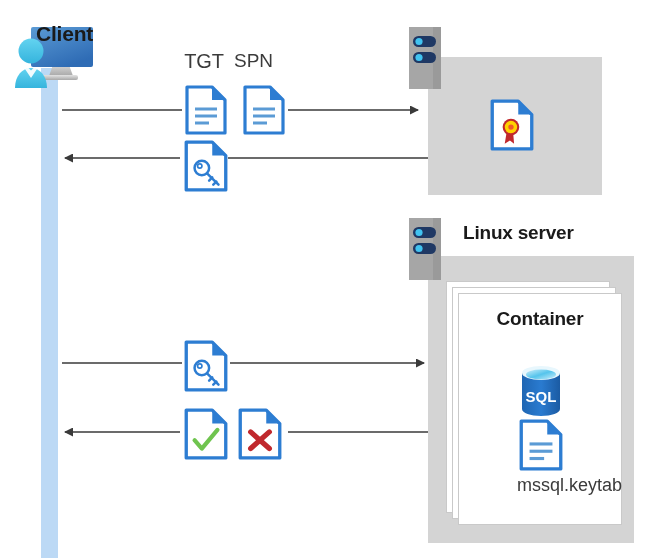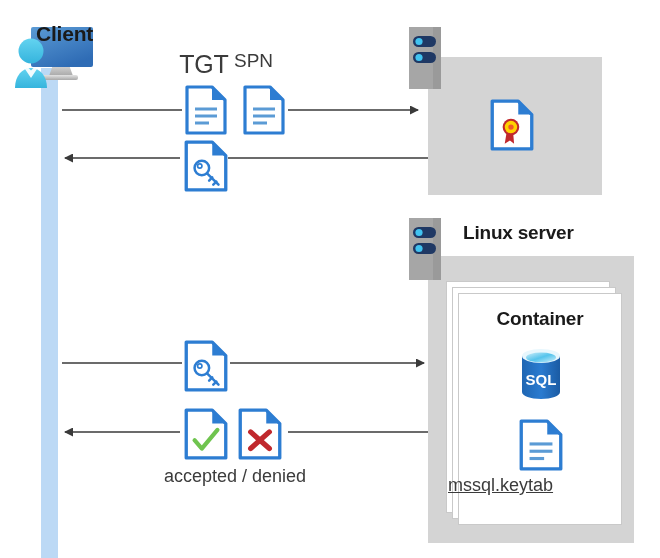--- a/index.html
+++ b/index.html
@@ -99,38 +99,37 @@
   #card-front { left: 458px; top: 293px; width: 164px; height: 232px; }
 
   #container-title {
     left: 458px;
     top: 308px;
     width: 164px;
     text-align: center;
     font-size: 19px;
   }
   #keytab-label {
-    left: 448px;
+    left: 458px;
     top: 475px;
     width: 164px;
-    text-align: left;
+    text-align: right;
     font-size: 18px;
-    text-decoration: underline;
   }
 
   #accepted-denied {
     left: 135px;
     top: 466px;
     width: 200px;
     text-align: center;
     font-size: 18px;
   }
 
   
-  #tgt-label { left: 175px; top: 50px; width: 58px; text-align: center; font-size: 25px; }
+  #tgt-label { left: 175px; top: 50px; width: 58px; text-align: center; font-size: 20px; }
   #spn-label { left: 234px; top: 50px; width: 58px; text-align: left; font-size: 19px; }
 
   
   .arrow-svg { overflow: visible; }
 
   
   .icon-wrap { line-height: 0; }
 </style>
 </head>
 <body>
@@ -276,21 +275,20 @@
     <svg width="44" height="52" viewBox="0 0 42 50">
       <path d="M2 2 h25 l13 13 v33 h-38 z" fill="#ffffff" stroke="#2d7dd2" stroke-width="3.2" stroke-linejoin="round"></path>
       <path d="M27 2 l13 13 h-13 z" fill="#2d7dd2"></path>
       <g stroke="#c0282d" stroke-width="5" stroke-linecap="round">
         <line x1="12" y1="23" x2="30" y2="39"></line>
         <line x1="30" y1="23" x2="12" y2="39"></line>
       </g>
     </svg>
   </div>
 
-  <div class="abs label-plain" id="accepted-denied">accepted / denied</div>
 
   <div class="abs icon-wrap" style="left:409px;top:27px;">
     <svg class="server-icon" viewBox="0 0 32 62">
       <rect x="0" y="0" width="32" height="62" fill="#9a9a9a"></rect>
       <rect x="0" y="0" width="24" height="62" fill="#a6a6a6"></rect>
       <rect x="4" y="9" width="23" height="11" rx="5.5" fill="#1f3864"></rect>
       <rect x="4" y="25" width="23" height="11" rx="5.5" fill="#1f3864"></rect>
       <circle cx="10" cy="14.5" r="3.6" fill="#41c3f0"></circle>
       <circle cx="10" cy="30.5" r="3.6" fill="#41c3f0"></circle>
     </svg>
@@ -320,21 +318,21 @@
       <rect x="4" y="25" width="23" height="11" rx="5.5" fill="#1f3864"></rect>
       <circle cx="10" cy="14.5" r="3.6" fill="#41c3f0"></circle>
       <circle cx="10" cy="30.5" r="3.6" fill="#41c3f0"></circle>
     </svg>
   </div>
 
   <div class="abs title-bold" id="linux-title">Linux server</div>
 
   <div class="abs title-bold" id="container-title">Container</div>
 
-  <div class="abs icon-wrap" style="left:518px;top:347px;">
+  <div class="abs icon-wrap" style="left:518px;top:364px;">
     <svg width="46" height="54" viewBox="0 0 46 54">
       <defs>
         <linearGradient id="dbBody" x1="0" y1="0" x2="1" y2="0">
           <stop offset="0" stop-color="#1f66b3"></stop>
           <stop offset="0.5" stop-color="#2a7bd0"></stop>
           <stop offset="1" stop-color="#1b5ba3"></stop>
         </linearGradient>
         <linearGradient id="dbTop" x1="0" y1="0" x2="1" y2="1">
           <stop offset="0" stop-color="#cfeffb"></stop>
           <stop offset="0.5" stop-color="#55c4ec"></stop>

